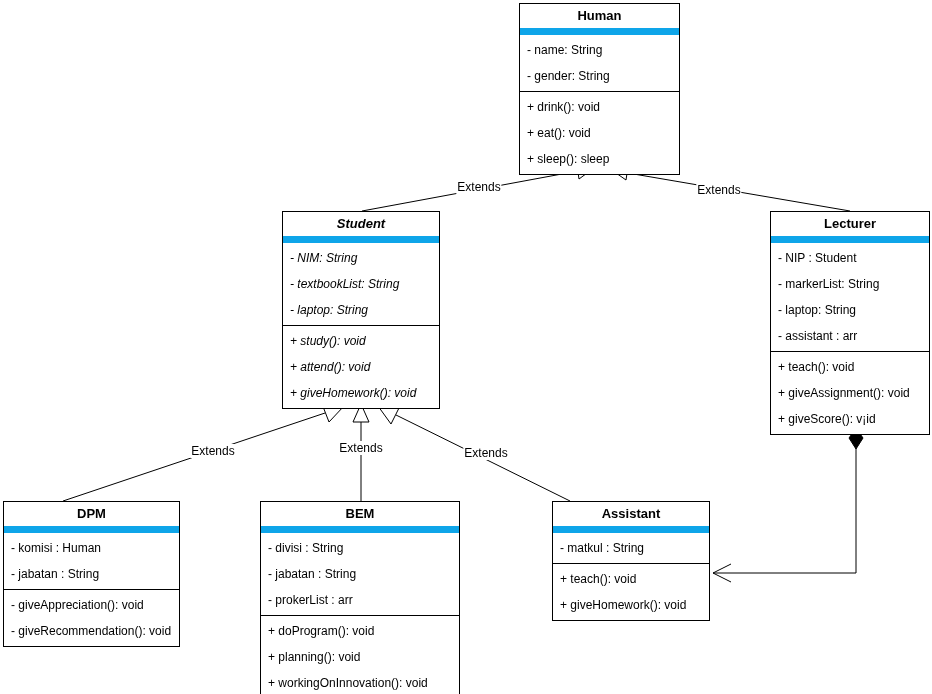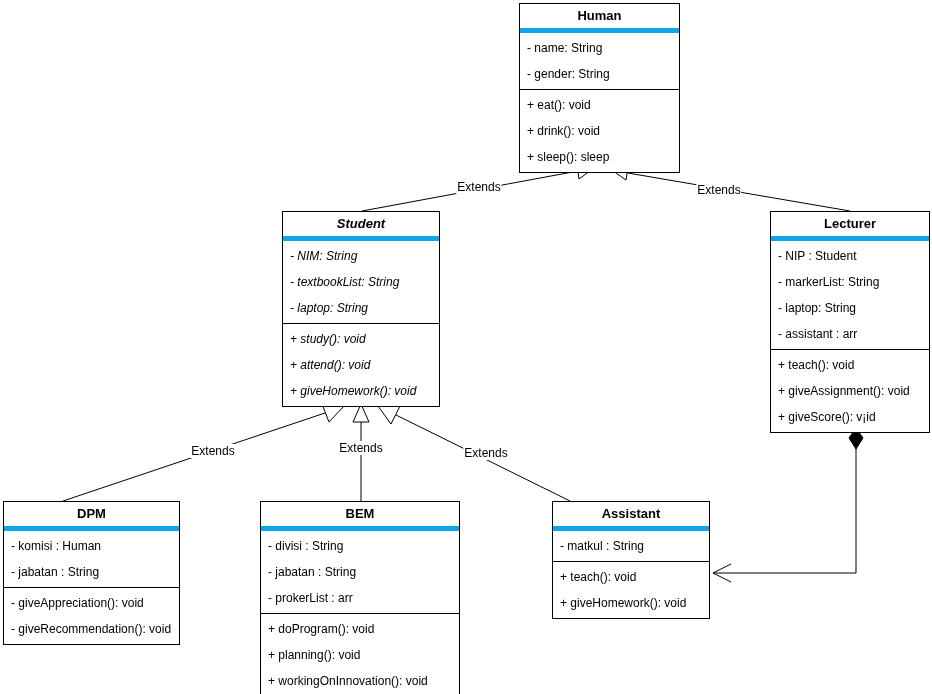--- a/index.html
+++ b/index.html
@@ -27,21 +27,21 @@
     background: #ffffff;
     border: 1px solid #000000;
     box-sizing: content-box;
   }
   .uml-title {
     height: 24px;
     line-height: 24px;
     text-align: center;
     font-weight: bold;
     font-size: 13px;
-    border-bottom: 5px solid #0ea5e9;
+    border-bottom: 7px solid #0ea5e9;
     white-space: nowrap;
     overflow: hidden;
   }
   .uml-members {
     padding: 2px 0;
   }
   .uml-members.methods {
     border-top: 1px solid #000000;
   }
   .uml-member {
@@ -87,22 +87,22 @@
     <polyline points="731,564 713,573 731,582" fill="none" stroke="#000" stroke-width="1"></polyline>
   </svg>
 
   <div class="uml-class" style="left:519px; top:3px; width:159px;">
     <div class="uml-title">Human</div>
     <div class="uml-members attributes">
         <div class="uml-member">- name: String</div>
         <div class="uml-member">- gender: String</div>
       </div>
     <div class="uml-members methods">
+        <div class="uml-member">+ drink(): void</div>
         <div class="uml-member">+ eat(): void</div>
-        <div class="uml-member">+ drink(): void</div>
         <div class="uml-member">+ sleep(): sleep</div>
       </div>
   </div>
 
   <div class="uml-class" style="left:282px; top:211px; width:156px;font-style:italic;">
     <div class="uml-title">Student</div>
     <div class="uml-members attributes">
         <div class="uml-member">- NIM: String</div>
         <div class="uml-member">- textbookList: String</div>
         <div class="uml-member">- laptop: String</div>

